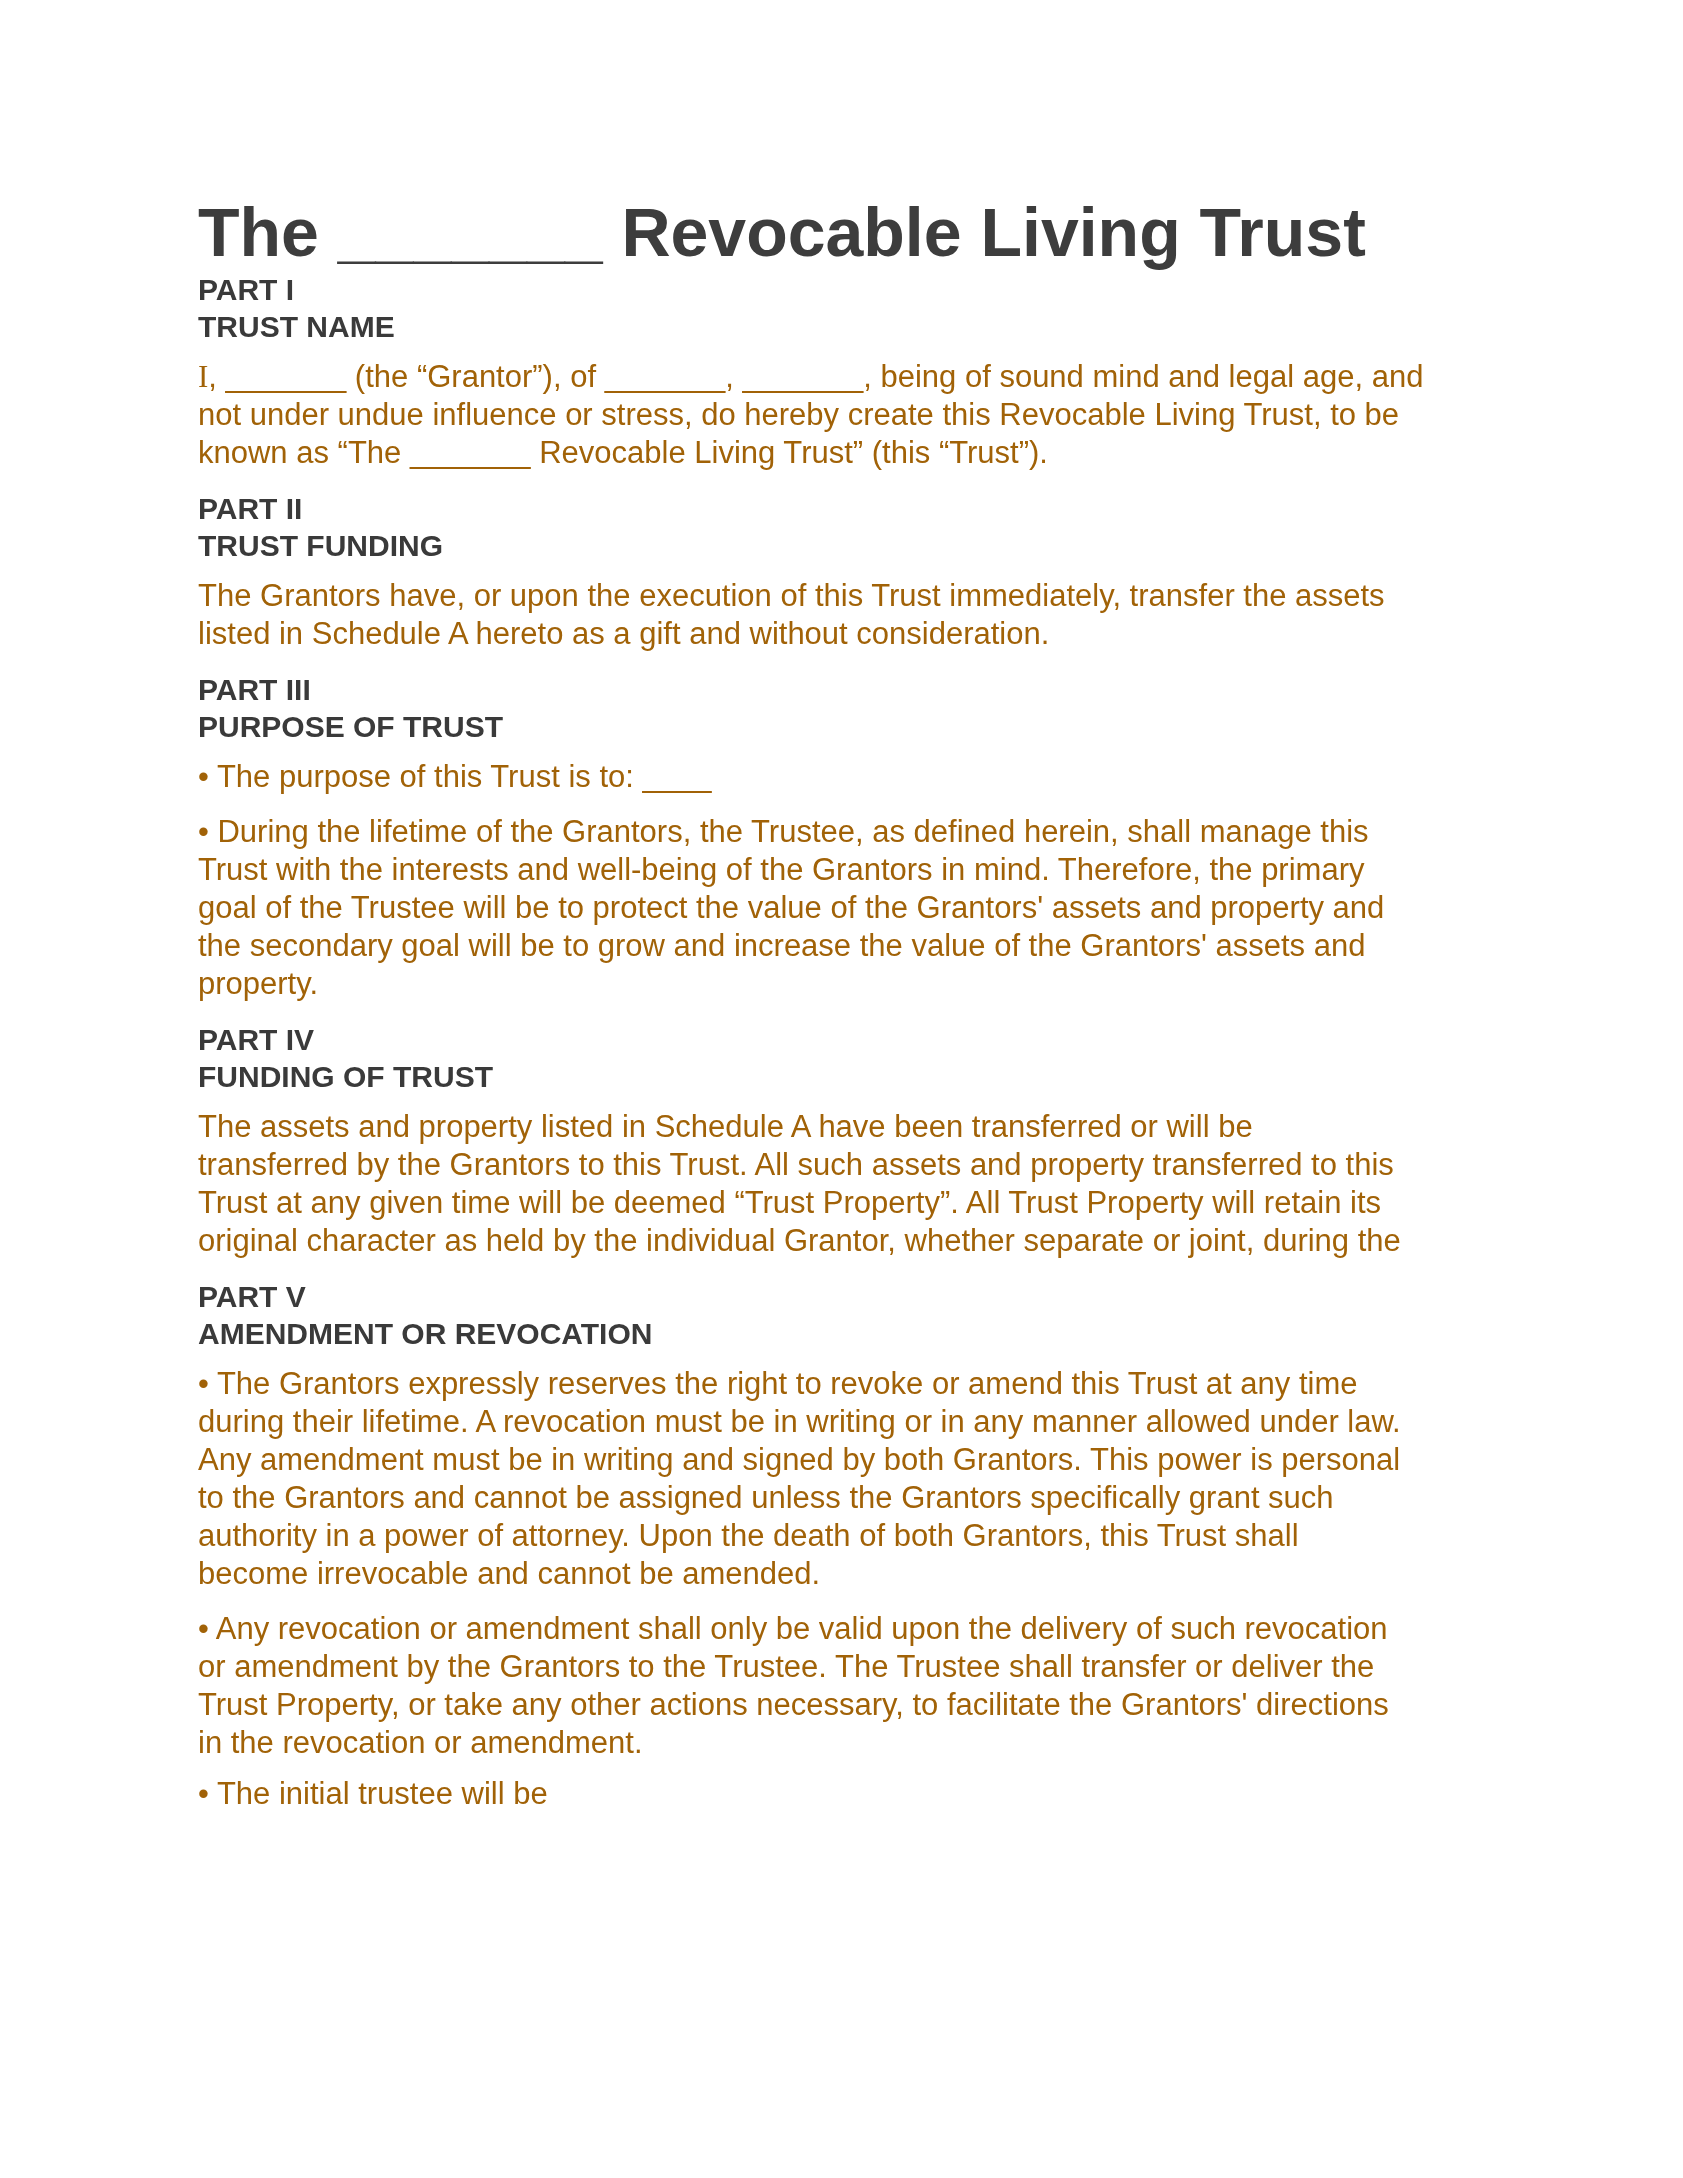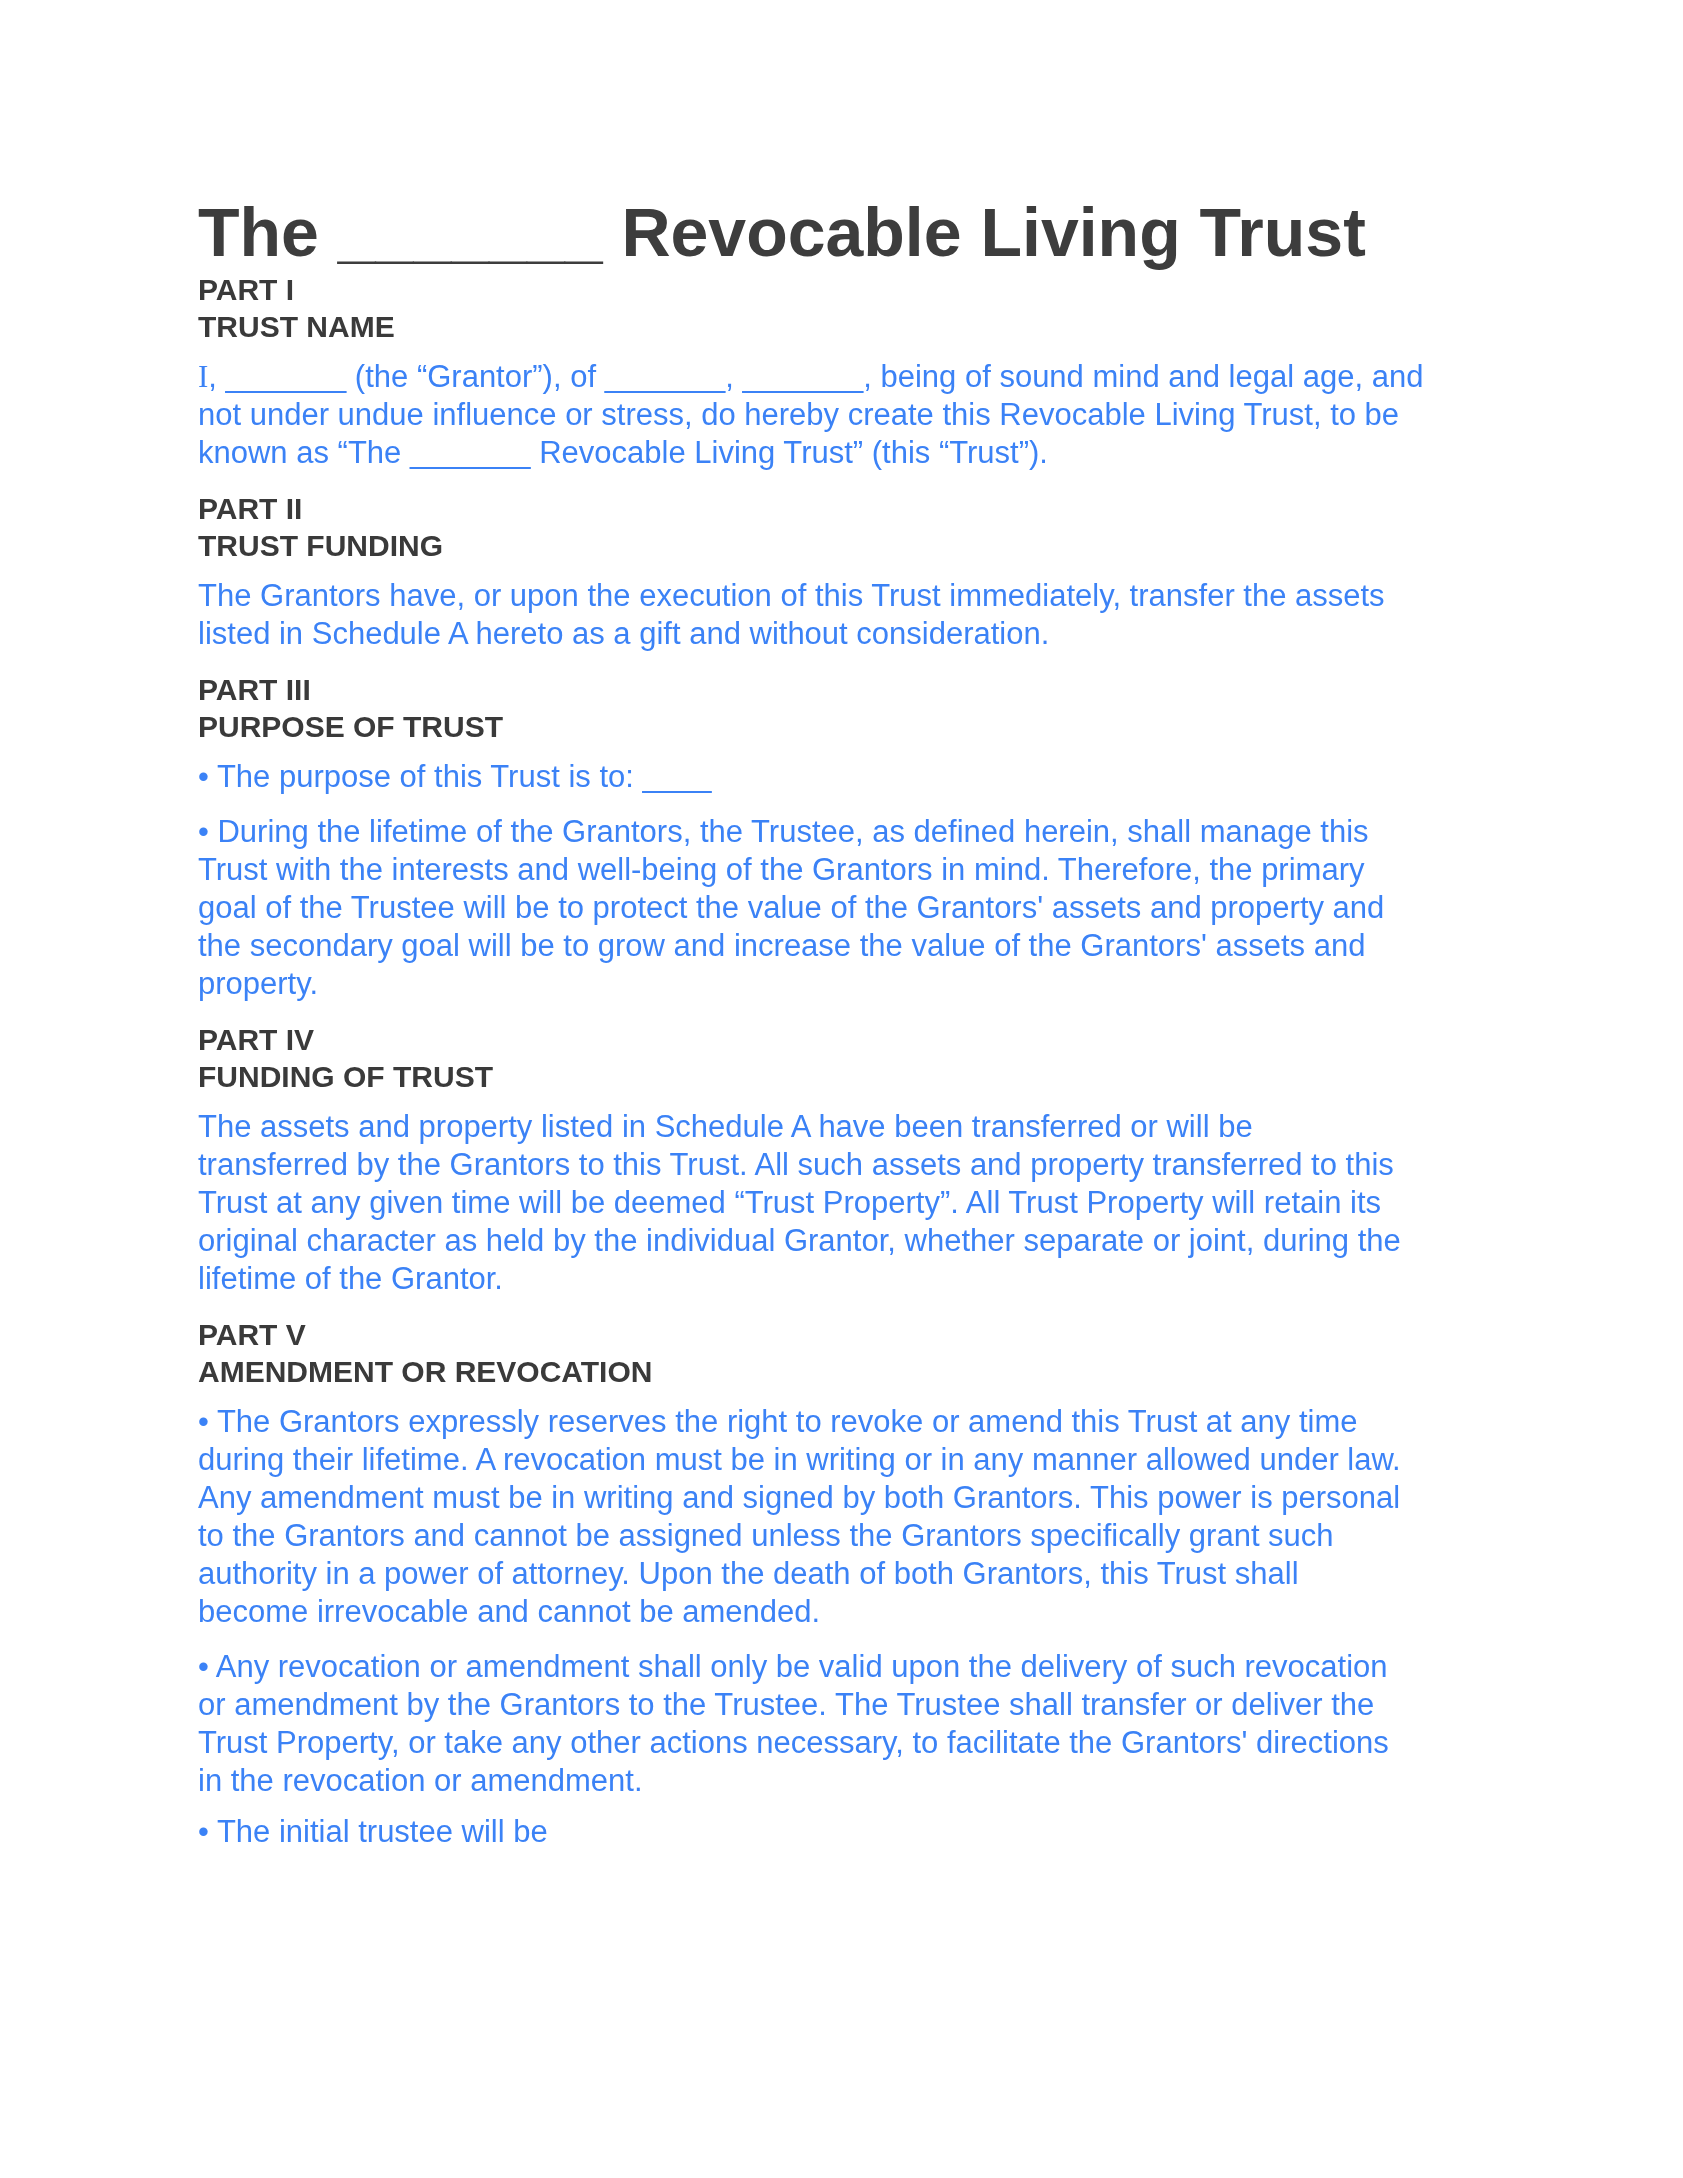--- a/index.html
+++ b/index.html
@@ -41,21 +41,21 @@
     white-space: nowrap;
     color: #3a3a3a;
   }
   .part-head .line { display: block; }
   .heads { margin-top: 18px; }
   .first .heads { margin-top: 1px; }
   .para {
     font-size: 31px;
     line-height: 38px;
     margin: 13px 0 0 0;
-    color: #3b82f6;
+    color: #a16207;
   }
   .para + .para { margin-top: 17px; }
   .para .line {
     display: block;
     white-space: nowrap;
   }
   .serif-i { font-family: "Liberation Serif", "DejaVu Serif", serif; }
 </style>
 </head>
 <body>
@@ -106,21 +106,20 @@
   <section class="section">
     <div class="part-head heads">
       <span class="line">PART IV</span>
       <span class="line">FUNDING OF TRUST</span>
     </div>
     <p class="para">
       <span class="line">The assets and property listed in Schedule A have been transferred or will be</span>
       <span class="line">transferred by the Grantors to this Trust. All such assets and property transferred to this</span>
       <span class="line">Trust at any given time will be deemed “Trust Property”. All Trust Property will retain its</span>
       <span class="line">original character as held by the individual Grantor, whether separate or joint, during the</span>
-      <span class="line">lifetime of the Grantor.</span>
     </p>
   </section>
 
   <section class="section">
     <div class="part-head heads">
       <span class="line">PART V</span>
       <span class="line">AMENDMENT OR REVOCATION</span>
     </div>
     <p class="para">
       <span class="line">• The Grantors expressly reserves the right to revoke or amend this Trust at any time</span>

